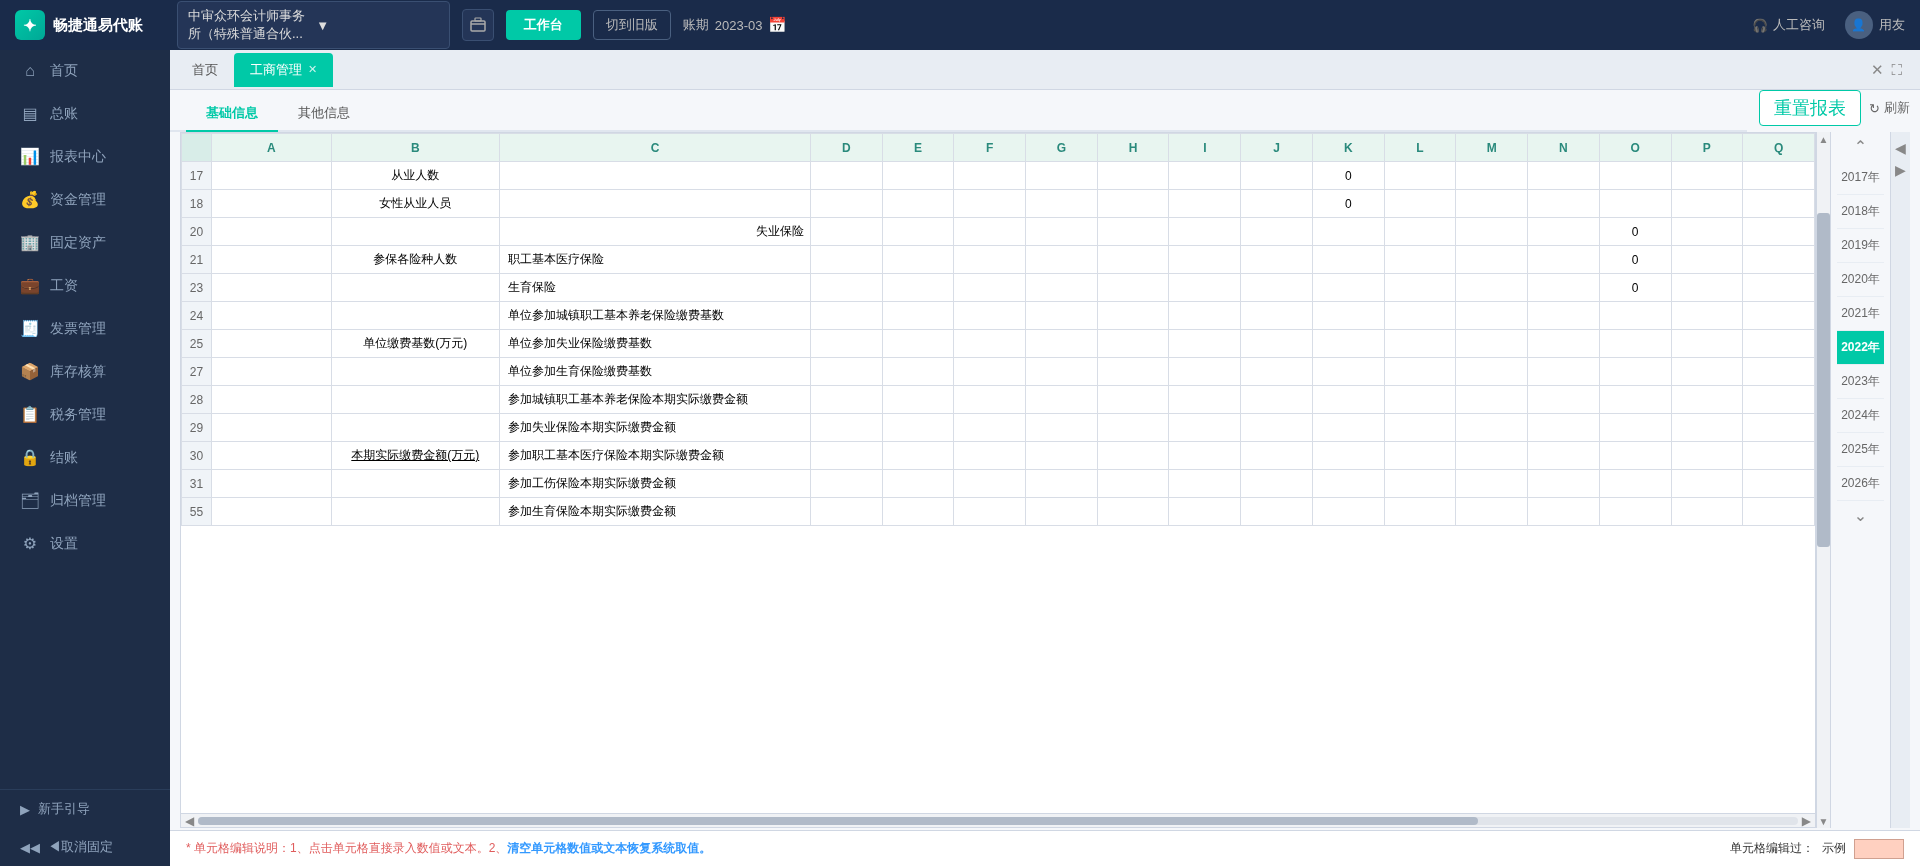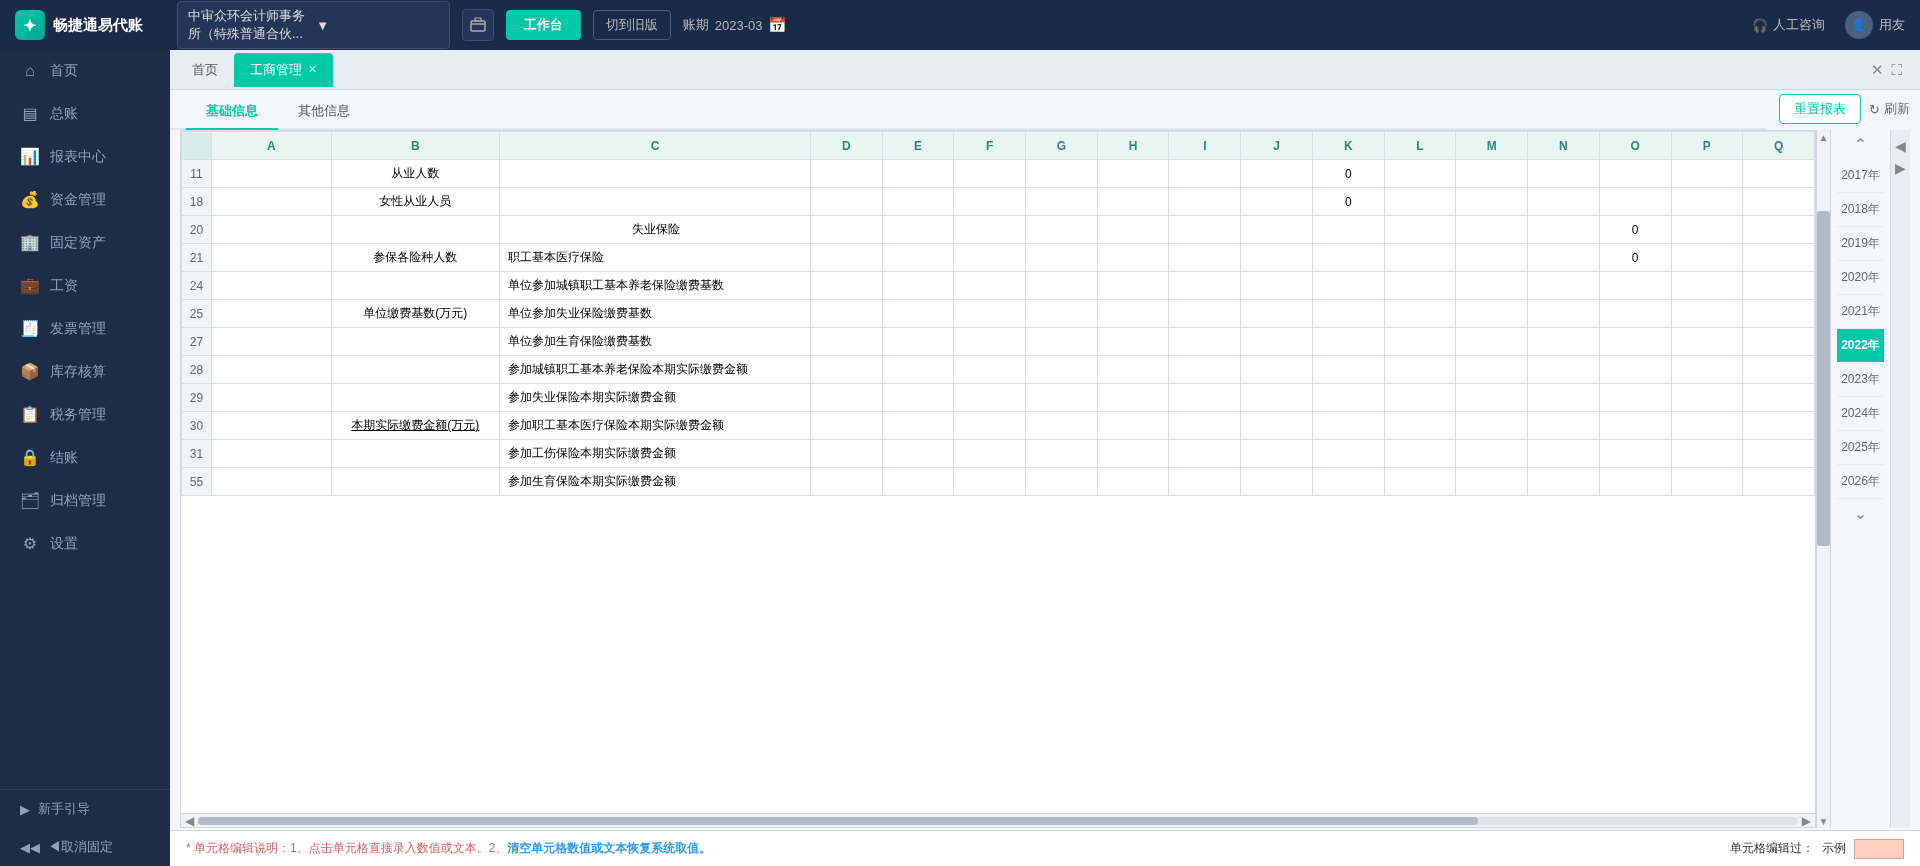--- a/index.html
+++ b/index.html
@@ -175,21 +175,21 @@
     }
     .tab-item .tab-close { font-size: 11px; opacity: 0.8; }
     .tab-home { color: #555; padding: 8px 12px; }
     .reset-btn {
       border: 1px solid #00c9a7;
       background: white;
       color: #00c9a7;
       padding: 5px 14px;
       border-radius: 4px;
       cursor: pointer;
-      font-size: 13px;
+      font-size: 18px;
     }
     .refresh-btn {
       background: none;
       border: none;
       color: #666;
       cursor: pointer;
       font-size: 13px;
       display: flex;
       align-items: center;
       gap: 4px;
@@ -583,21 +583,21 @@
                 <th>M</th>
                 <th>N</th>
                 <th>O</th>
                 <th>P</th>
                 <th>Q</th>
               </tr>
             </thead>
             <tbody id="sheet-body">
 
             <tr>
-                  <td class="row-num">11</td>
+                  <td class="row-num">17</td>
                   <td style="min-width: 100px;"></td>
                   <td style="min-width: 120px;">从业人数</td>
                   <td style="min-width: 260px; text-align: left; padding-left: 8px;"></td>
                   <td style="min-width: 60px;"></td>
                   <td style="min-width: 60px;"></td>
                   <td style="min-width: 60px;"></td>
                   <td style="min-width: 60px;"></td>
                   <td style="min-width: 60px;"></td>
                   <td style="min-width: 60px;"></td>
                   <td style="min-width: 60px;"></td>
@@ -626,41 +626,61 @@
                   <td style="min-width: 60px;"></td>
                   <td style="min-width: 60px;"></td>
                   <td style="min-width: 60px;"></td>
                   <td style="min-width: 60px;"></td>
                   <td style="min-width: 60px;"></td>
                 </tr>
                 <tr>
                   <td class="row-num">20</td>
                   <td style="min-width: 100px;"></td>
                   <td style="min-width: 120px;"></td>
-                  <td style="min-width: 260px; text-align: center; padding-left: 8px;">失业保险</td>
+                  <td style="min-width: 260px; text-align: right; padding-left: 8px;">失业保险</td>
                   <td style="min-width: 60px;"></td>
                   <td style="min-width: 60px;"></td>
                   <td style="min-width: 60px;"></td>
                   <td style="min-width: 60px;"></td>
                   <td style="min-width: 60px;"></td>
                   <td style="min-width: 60px;"></td>
                   <td style="min-width: 60px;"></td>
                   <td style="min-width: 60px;"></td>
                   <td style="min-width: 60px;"></td>
                   <td style="min-width: 60px;"></td>
                   <td style="min-width: 60px;"></td>
                   <td style="min-width: 60px;">0</td>
                   <td style="min-width: 60px;"></td>
                   <td style="min-width: 60px;"></td>
                 </tr>
                 <tr>
                   <td class="row-num">21</td>
                   <td style="min-width: 100px;"></td>
                   <td style="min-width: 120px;">参保各险种人数</td>
                   <td style="min-width: 260px; text-align: left; padding-left: 8px;">职工基本医疗保险</td>
+                  <td style="min-width: 60px;"></td>
+                  <td style="min-width: 60px;"></td>
+                  <td style="min-width: 60px;"></td>
+                  <td style="min-width: 60px;"></td>
+                  <td style="min-width: 60px;"></td>
+                  <td style="min-width: 60px;"></td>
+                  <td style="min-width: 60px;"></td>
+                  <td style="min-width: 60px;"></td>
+                  <td style="min-width: 60px;"></td>
+                  <td style="min-width: 60px;"></td>
+                  <td style="min-width: 60px;"></td>
+                  <td style="min-width: 60px;">0</td>
+                  <td style="min-width: 60px;"></td>
+                  <td style="min-width: 60px;"></td>
+                </tr>
+                <tr>
+                  <td class="row-num">23</td>
+                  <td style="min-width: 100px;"></td>
+                  <td style="min-width: 120px;"></td>
+                  <td style="min-width: 260px; text-align: left; padding-left: 8px;">生育保险</td>
                   <td style="min-width: 60px;"></td>
                   <td style="min-width: 60px;"></td>
                   <td style="min-width: 60px;"></td>
                   <td style="min-width: 60px;"></td>
                   <td style="min-width: 60px;"></td>
                   <td style="min-width: 60px;"></td>
                   <td style="min-width: 60px;"></td>
                   <td style="min-width: 60px;"></td>
                   <td style="min-width: 60px;"></td>
                   <td style="min-width: 60px;"></td>

